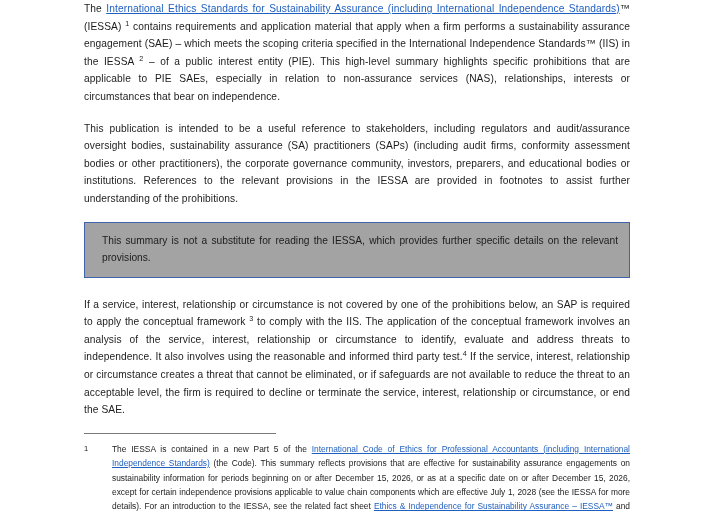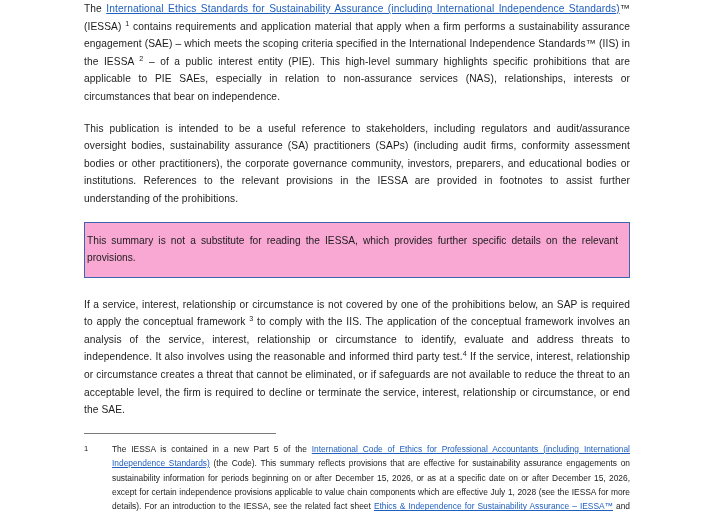--- a/index.html
+++ b/index.html
@@ -39,23 +39,23 @@
     color: #1f5fbf;
     text-decoration: underline;
   }
   sup.fn {
     font-size: 7.2px;
     vertical-align: super;
     line-height: 0;
   }
   .callout {
     border: 1px solid #3f63ad;
-    background: #f9a8d4;
+    background: #a3a3a3;
     box-sizing: border-box;
-    padding: 9px 11px 10px 2px;
+    padding: 9px 11px 10px 17px;
     margin: 4px 0 18px 0;
   }
   .callout p {
     margin: 0;
     font-size: 10.2px;
     line-height: 17.5px;
     text-align: justify;
     color: #1c1c1c;
   }
   .fn-rule {

